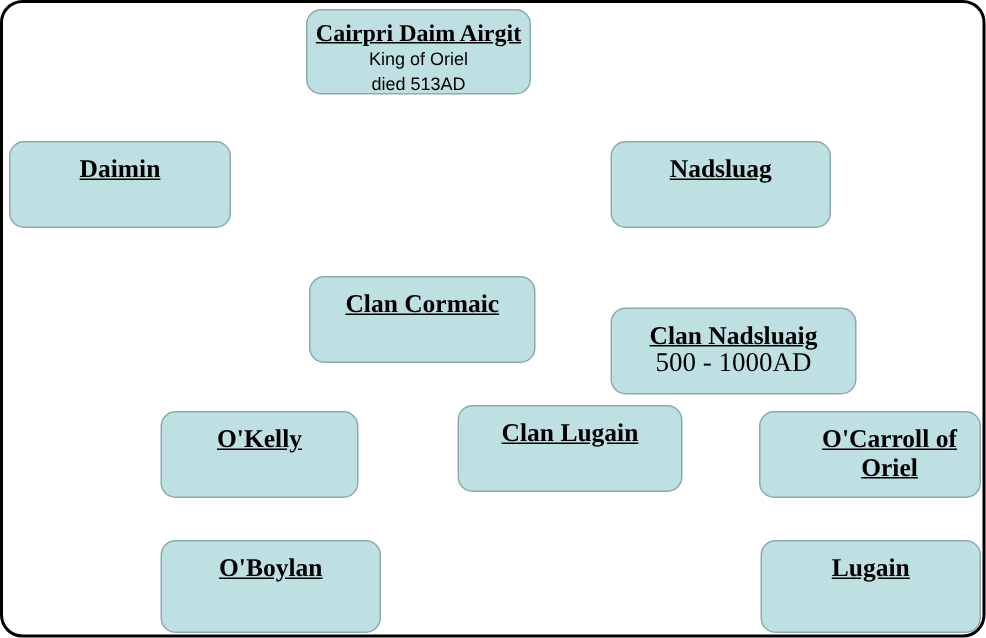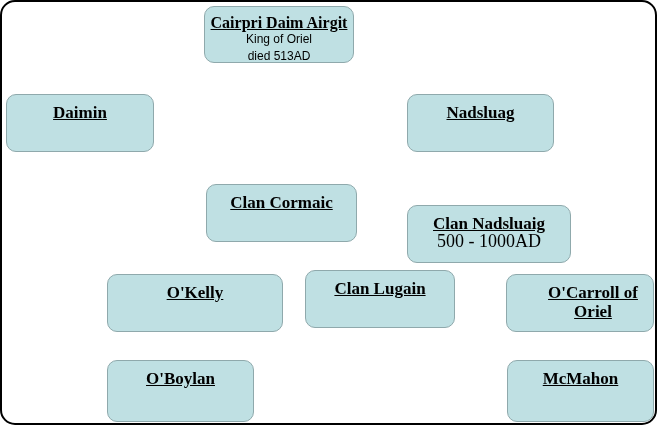--- a/index.html
+++ b/index.html
@@ -52,21 +52,21 @@
   .sub2 { margin-top: 2px; }
 
   
   .b0  { left: 202px; top: 4px;   width: 150px; height: 57px; }
   .b1  { left: 4px;   top: 92px;  width: 148px; height: 58px; }
   .b2  { left: 203px; top: 92px;  width: 150px; height: 58px; }
   .b3  { left: 405px; top: 92px;  width: 147px; height: 58px; }
   .b4  { left: 4px;   top: 182px; width: 148px; height: 58px; }
   .b5  { left: 204px; top: 182px; width: 151px; height: 58px; }
   .b6  { left: 405px; top: 171px; width: 164px; height: 58px; margin-top: 32px; }
-  .b7  { left: 105px; top: 272px; width: 176px; height: 58px; }
+  .b7  { left: 105px; top: 272px; width: 132px; height: 58px; }
   .b8  { left: 303px; top: 268px; width: 150px; height: 58px; }
   .b9  { left: 504px; top: 272px; width: 148px; height: 58px; padding-left: 26px; }
   .b10 { left: 105px; top: 358px; width: 147px; height: 62px; }
   .b11 { left: 303px; top: 358px; width: 150px; height: 62px; }
   .b12 { left: 505px; top: 358px; width: 147px; height: 62px; }
 </style>
 </head>
 <body>
 
 <div class="canvas">
@@ -107,16 +107,16 @@
   <div class="box b9">
     <div class="title">O'Carroll of Oriel</div>
   </div>
 
   <div class="box b10">
     <div class="title">O'Boylan</div>
   </div>
 
 
   <div class="box b12">
-    <div class="title">McMahon</div>
+    <div class="title">Lugain</div>
   </div>
 
 </div>
 
 </body></html>

